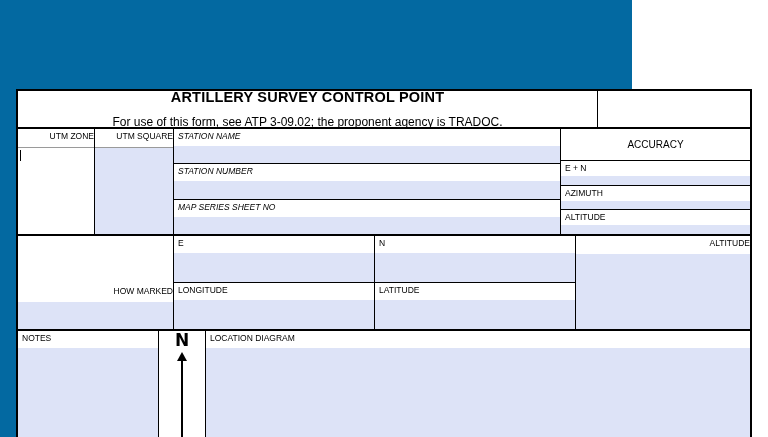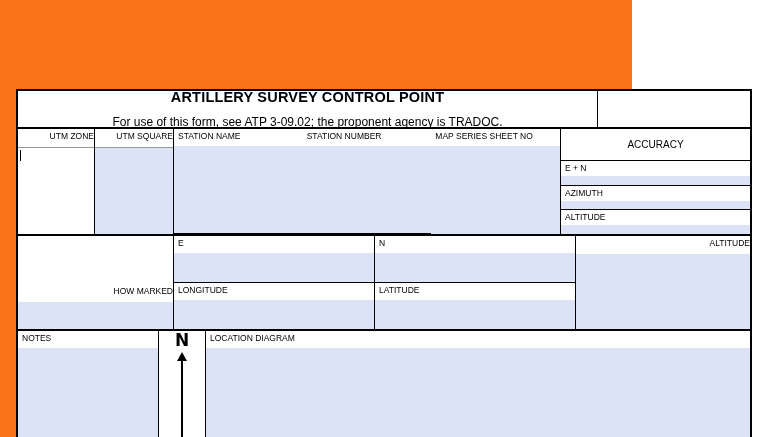--- a/index.html
+++ b/index.html
@@ -12,21 +12,21 @@
     height: 437px;
     overflow: hidden;
     font-family: "Liberation Sans", sans-serif;
     color: #000000;
   }
 
   #page {
     position: relative;
     width: 632px;
     height: 437px;
-    background: #f97316;
+    background: #0369a1;
   }
 
   
   #form-sheet {
     position: absolute;
     left: 16px;
     top: 89px;
     width: 736px;
     height: 348px;
     border: 2px solid #000000;
@@ -124,21 +124,22 @@
   }
   #utm-square-label { flex: 0 0 15px; }
   #utm-square-input {
     flex: 1 1 auto;
     border-top: 1px solid #9a9a9a;
   }
 
   #station-col {
     flex: 0 0 387px;
     display: flex;
-    flex-direction: row;
+    flex-direction: column;
+    font-style: italic;
   }
   .station-cell {
     flex: 1 1 0;
     display: flex;
     flex-direction: column;
     box-sizing: border-box;
   }
   .station-cell .lbl { flex: 0 0 14px; }
   .station-cell .inp { flex: 1 1 auto; }
 

